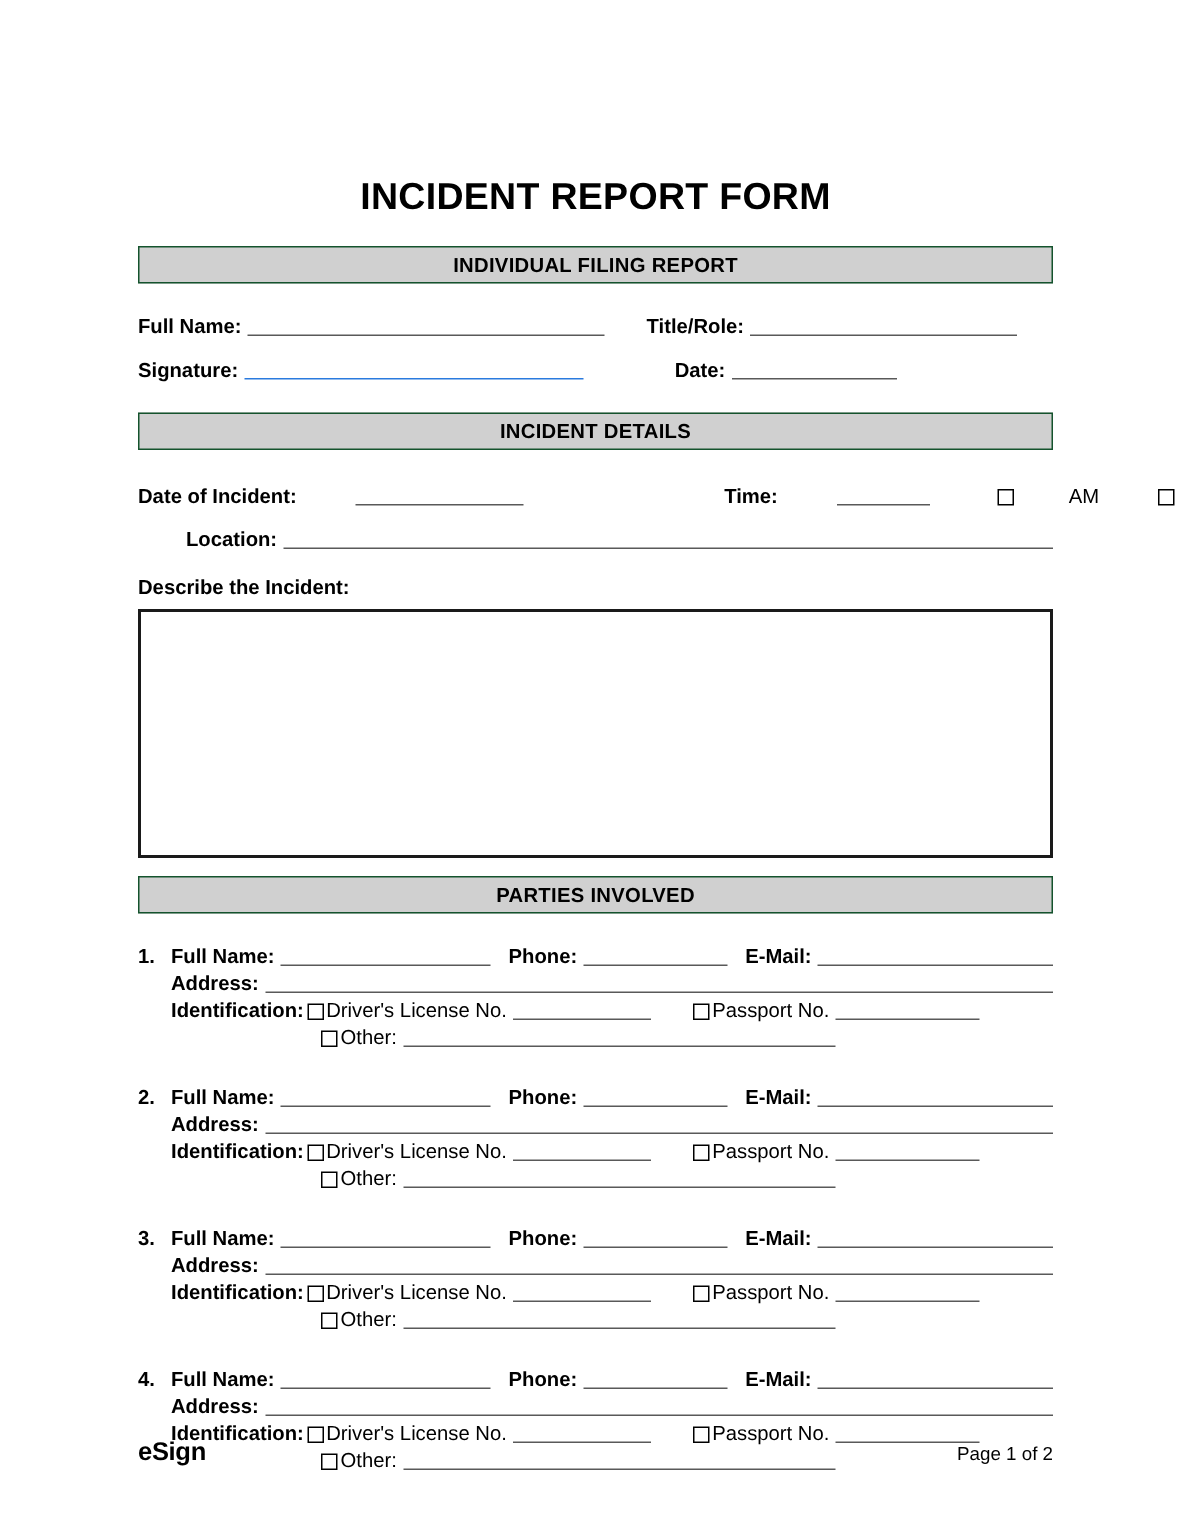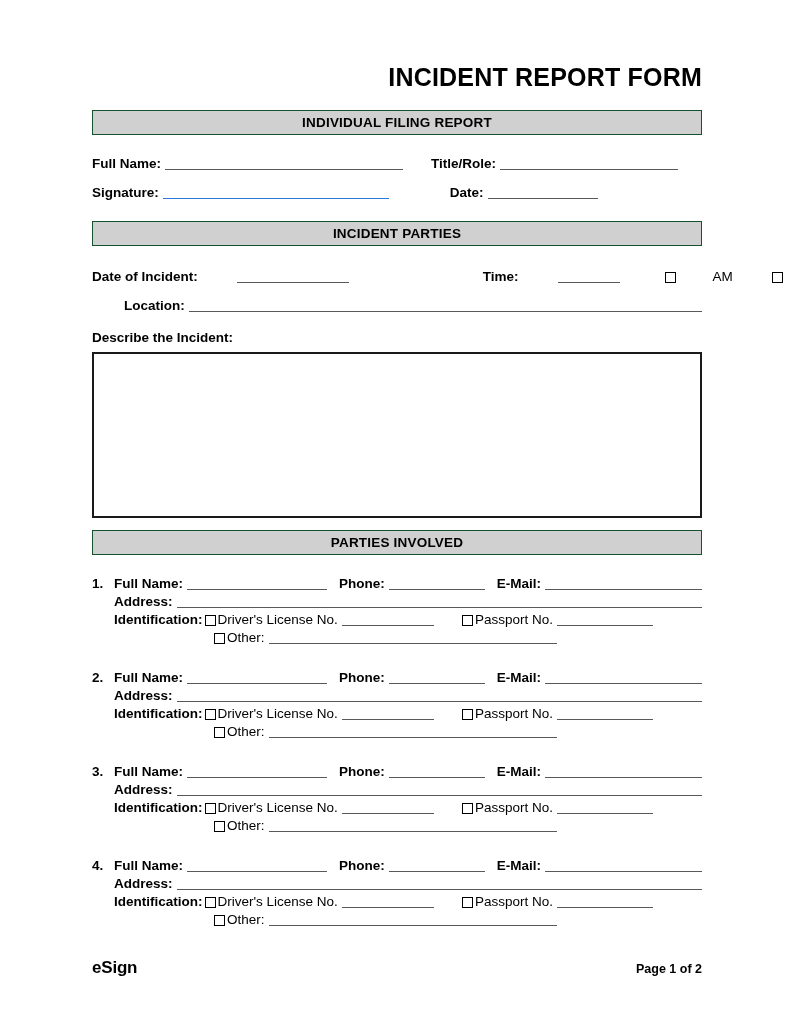--- a/index.html
+++ b/index.html
@@ -26,26 +26,26 @@
 
   .content {
     position: absolute;
     left: 92px;
     top: 0;
     width: 610px;
   }
 
   
   .form-title {
-    text-align: right;
+    text-align: center;
     font-size: 25px;
     font-weight: bold;
     letter-spacing: 0.2px;
     margin: 0;
-    padding-top: 64px;
+    padding-top: 118px;
     line-height: 1.1;
   }
 
   
   .section-bar {
     background: #d0d0d0;
     border: 1px solid #14532d;
     box-sizing: border-box;
     height: 25px;
     line-height: 23px;
@@ -132,21 +132,21 @@
     justify-content: space-between;
     align-items: baseline;
   }
   .brand {
     font-size: 17px;
     font-weight: bold;
     letter-spacing: -0.2px;
   }
   .page-num {
     font-size: 12.5px;
-    font-weight: bold;
+    font-weight: normal;
   }
 </style>
 </head>
 <body>
 
 <div class="page">
 
   <div class="content">
 
     <div class="form-title">INCIDENT REPORT FORM</div>
@@ -160,21 +160,21 @@
       <span class="line" style="width:178px;"></span>
     </div>
 
     <div class="row" style="margin-top:14px;">
       <span class="lbl">Signature:</span>
       <span class="line line-blue" style="width:226px;"></span>
       <span class="lbl" style="margin-left:40px;padding-left:21px;">Date:</span>
       <span class="line" style="width:110px;"></span>
     </div>
 
-    <div class="section-bar" style="margin-top:21px;">INCIDENT PARTIES</div>
+    <div class="section-bar" style="margin-top:21px;">INCIDENT DETAILS</div>
 
     <div class="row" style="margin-top:23px;gap:35px;">
       <span class="lbl">Date of Incident:</span>
       <span class="line" style="width:112px;"></span>
       <span class="lbl" style="margin-left:99px;">Time:</span>
       <span class="line" style="width:62px;"></span>
       <span class="cbox" style="margin-left:10px;"></span>
       <span class="lbl-reg">AM</span>
       <span class="cbox" style="margin-left:4px;"></span>
       <span class="lbl-reg">PM</span>

